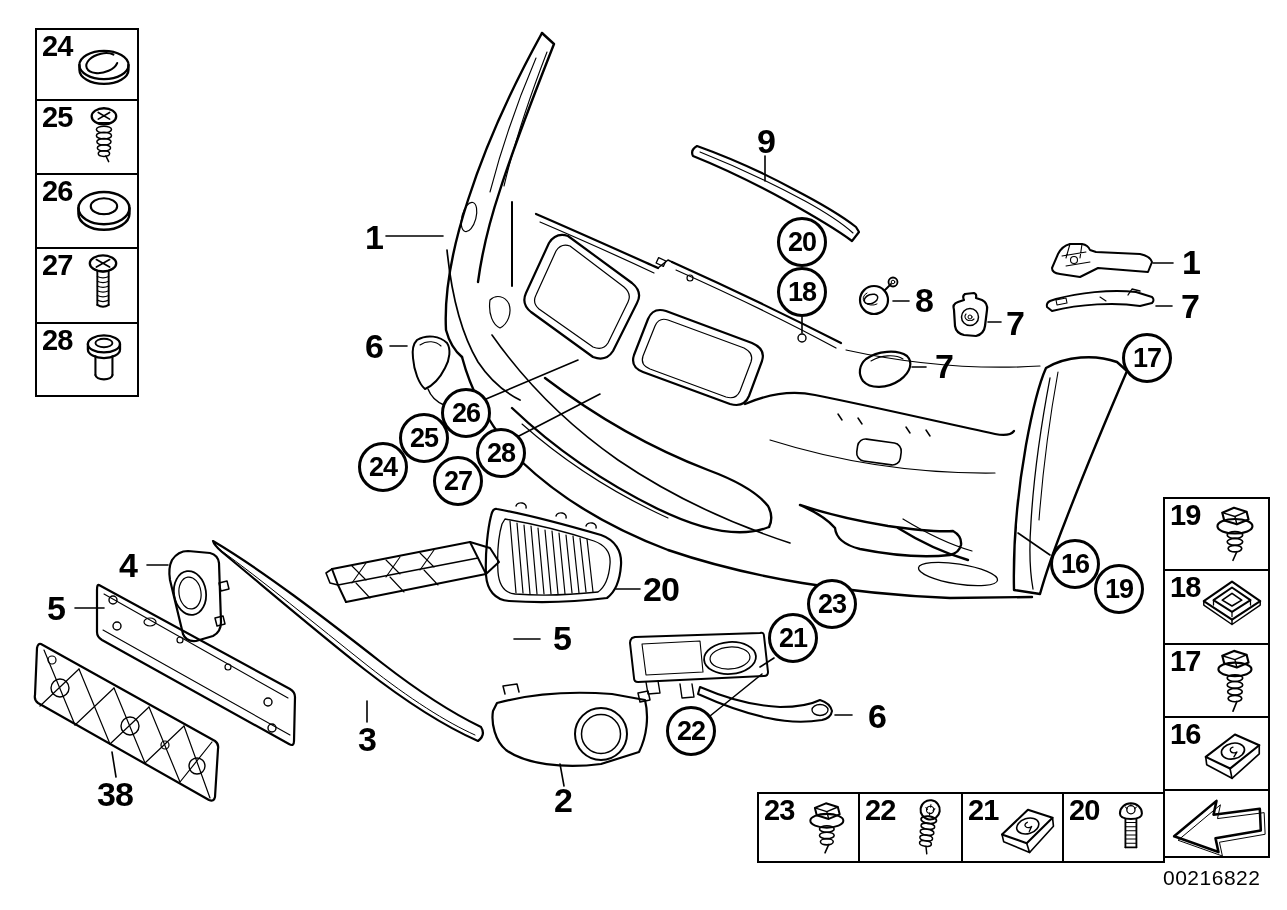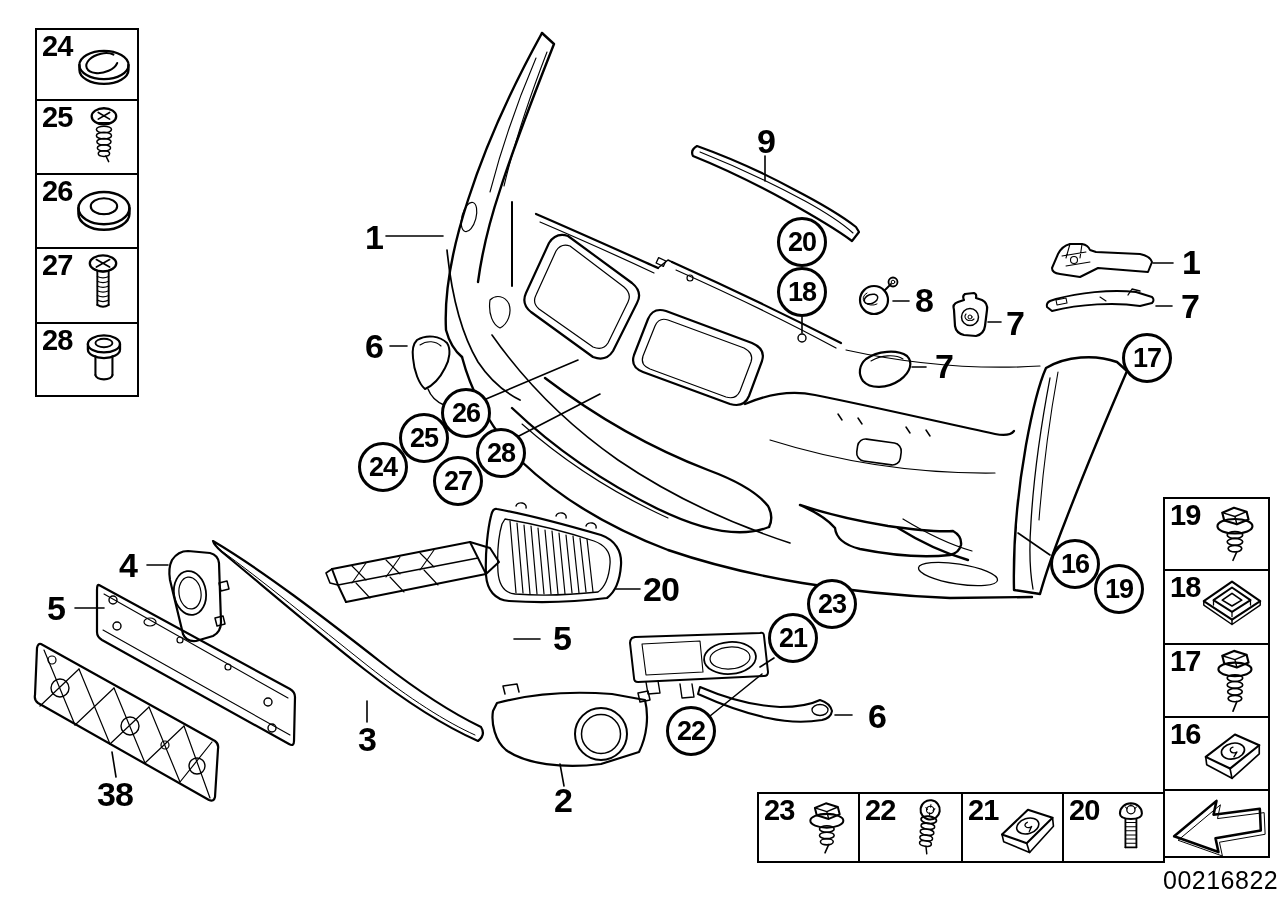--- a/index.html
+++ b/index.html
@@ -12,21 +12,21 @@
        font-weight:bold;font-size:34px;line-height:1;letter-spacing:-1px;}
   .clbl{position:absolute;transform:translate(-50%,-50%);width:44px;height:44px;
         border:3px solid #000;border-radius:50%;background:#fff;text-align:center;
         font-weight:bold;font-size:27px;line-height:44px;letter-spacing:-1px;}
   .pbox{position:absolute;border:2px solid #000;background:#fff;box-sizing:border-box;}
   .pnum{position:absolute;top:0px;left:5px;font-weight:bold;font-size:29px;line-height:1.15;letter-spacing:-1px;}
   .picon{position:absolute;right:0px;top:2px;}
   .picon path,.picon ellipse,.picon circle,.picon rect,.picon line{
      stroke:#000;fill:none;stroke-linecap:round;stroke-linejoin:round;}
   #footer-code{position:absolute;left:1163px;top:866px;width:107px;text-align:left;
-        font-size:25px;letter-spacing:0.5px;}
+        font-size:21px;letter-spacing:0.5px;}
 </style>
 </head>
 <body>
 
 <div id="stage">
 
   <svg id="art" width="1287" height="910" viewBox="0 0 1287 910">
     <defs>
       <pattern id="mesh9" width="9" height="9" patternUnits="userSpaceOnUse">
         <path d="M0,9 L9,0 M0,0 L9,9" stroke="#000" stroke-width="0.7"></path>

